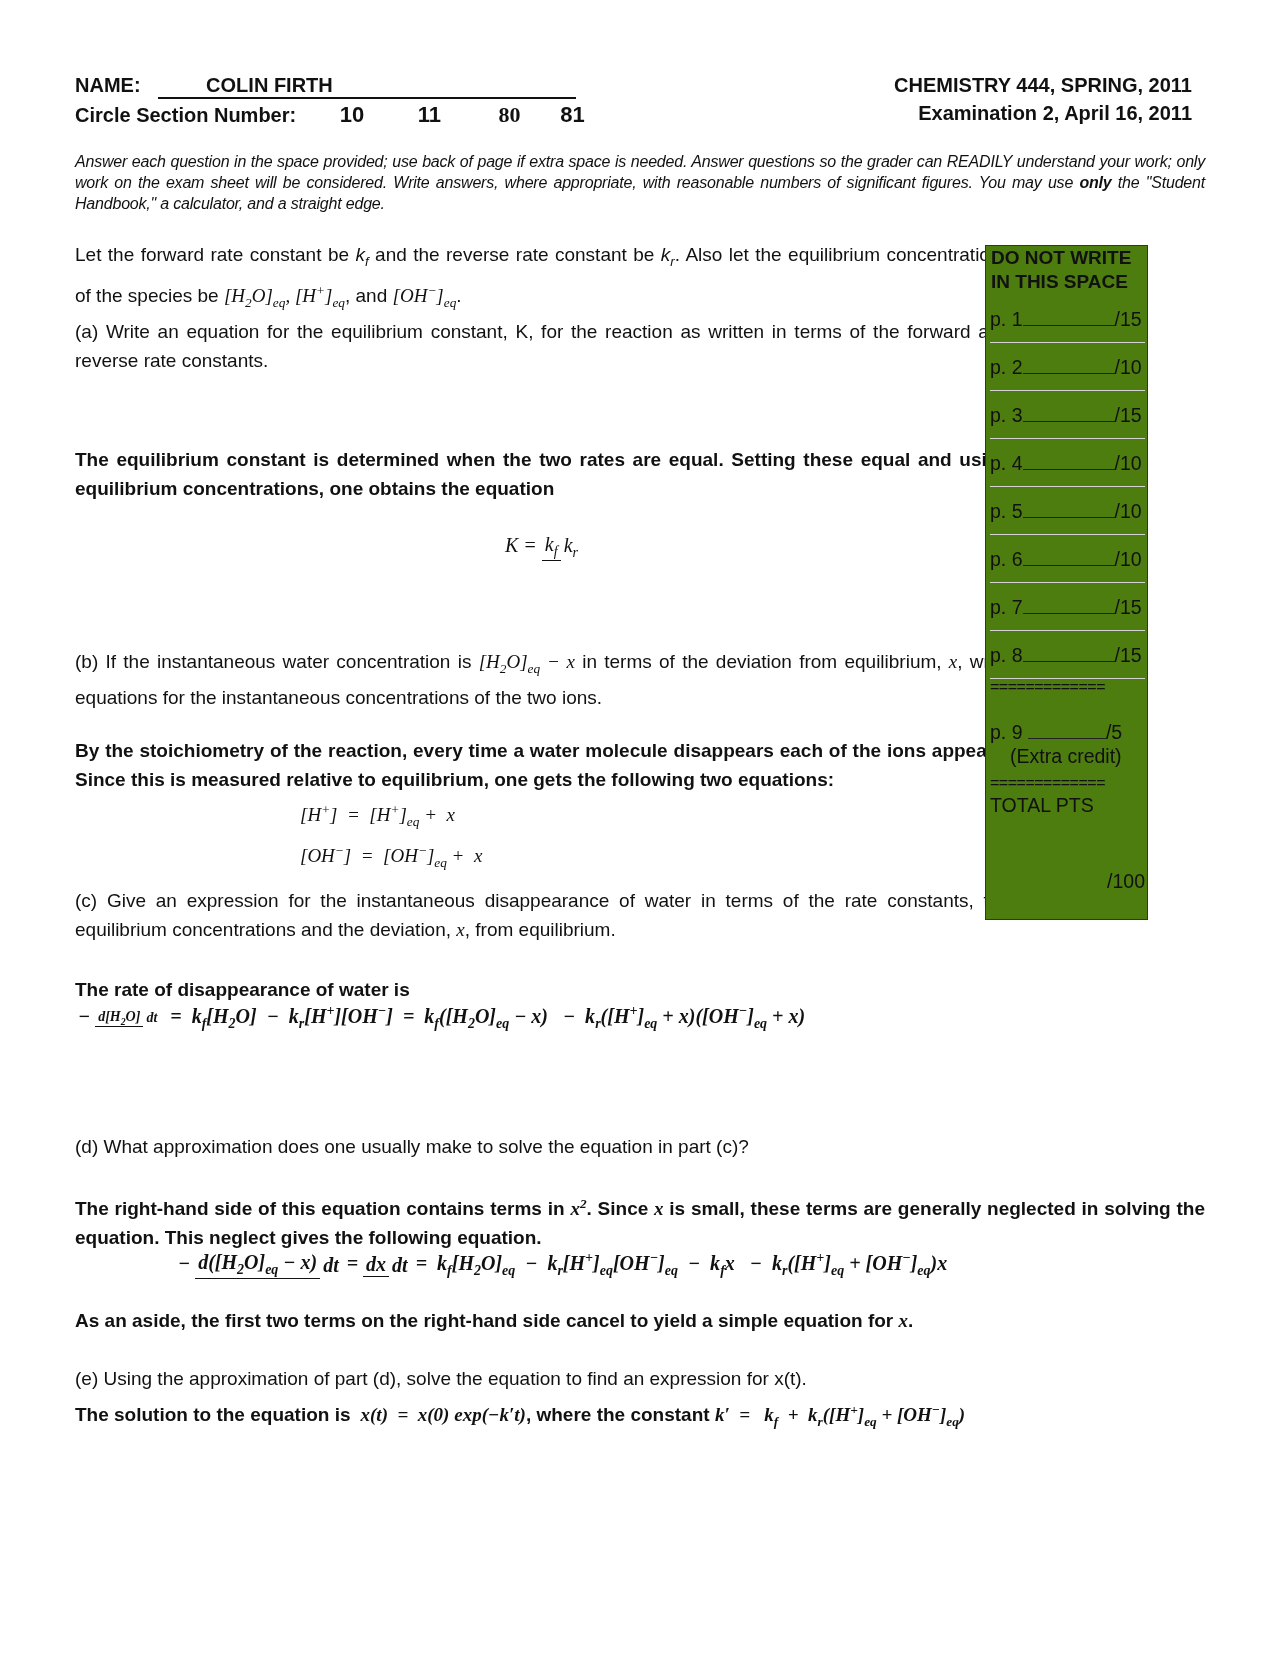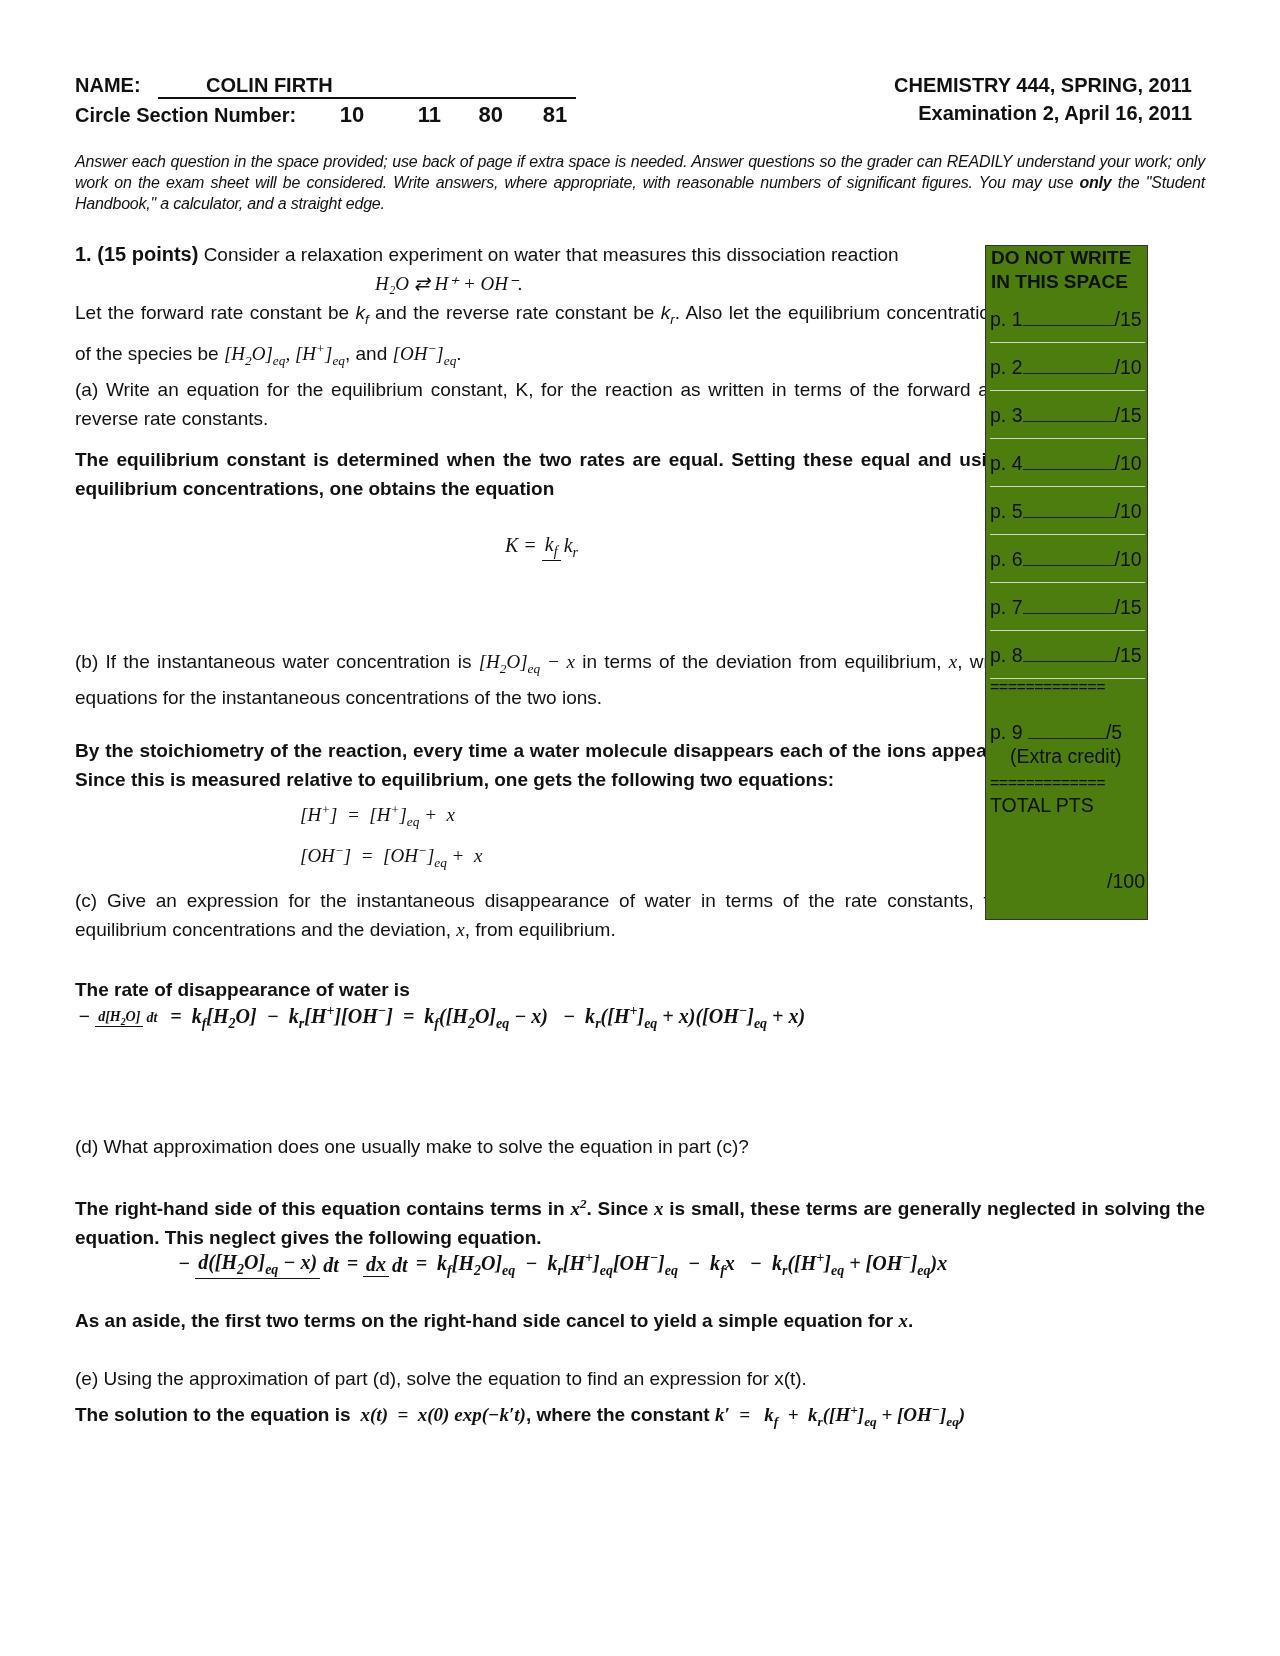--- a/index.html
+++ b/index.html
@@ -27,33 +27,31 @@
 <body>
 
 <div class="abs hdr" style="left:75px; top:74px;">
   <span>NAME:</span>
   <span class="name-line" style="margin-left:12px;">COLIN FIRTH</span>
 </div>
 <div class="abs hdr" style="left:75px; top:102px;">
   <span>Circle Section Number:</span>
   <span class="sec" style="margin-left:38px;">10</span>
   <span class="sec" style="margin-left:48px;">11</span>
-  <span class="sec" style="margin-left:32px;">80</span>
+  <span class="sec" style="margin-left:52px;font-family:Liberation Serif, serif;">80</span>
   <span class="sec" style="margin-left:34px;">81</span>
 </div>
 <div class="abs hdr" style="right:88px; top:74px; text-align:right;">CHEMISTRY 444, SPRING, 2011</div>
 <div class="abs hdr" style="right:88px; top:102px; text-align:right;">Examination 2, April 16, 2011</div>
 
 <div class="abs instr" style="left:75px; top:151px; width:1130px; text-align:justify;">
   <span>Answer each question in the space provided; use back of page if extra space is needed.  Answer questions so the grader can READILY understand your work; only work on the exam sheet will be considered. Write answers, where appropriate, with reasonable numbers of significant figures. You may use </span><b>only</b><span> the "Student Handbook," a calculator, and a straight edge.</span>
 </div>
 
 <div class="abs q" style="left:75px; top:240px; width:935px;">
-  <div><span class="b" style="font-size:20px;">1. (15 points)</span><span> Consider a relaxation experiment on water that measures this dissociation reaction</span></div>
-  <div class="m" style="padding-left:300px; font-size:19px;">H₂O  ⇄  H⁺  +  OH⁻.</div>
   <div style="text-align:justify;">
     <span>Let the forward rate constant be </span><i>k<sub>f</sub></i><span> and the reverse rate constant be </span><i>k<sub>r</sub></i><span>.  Also let the equilibrium concentrations of the species be </span><span class="m">[H<sub>2</sub>O]<sub>eq</sub>, [H<sup>+</sup>]<sub>eq</sub></span><span>, and </span><span class="m">[OH<sup>−</sup>]<sub>eq</sub></span>.
   </div>
   <div style="text-align:justify;">(a) Write an equation for the equilibrium constant, K, for the reaction as written in terms of the forward and reverse rate constants.</div>
 </div>
 
 <div class="abs q b" style="left:75px; top:445px; width:935px; text-align:justify;">The equilibrium constant is determined when the two rates are equal.  Setting these equal and using equilibrium concentrations, one obtains the equation</div>
 
 <div class="abs m" style="left:505px; top:533px; font-size:20px;">
   K = <span class="frac">

